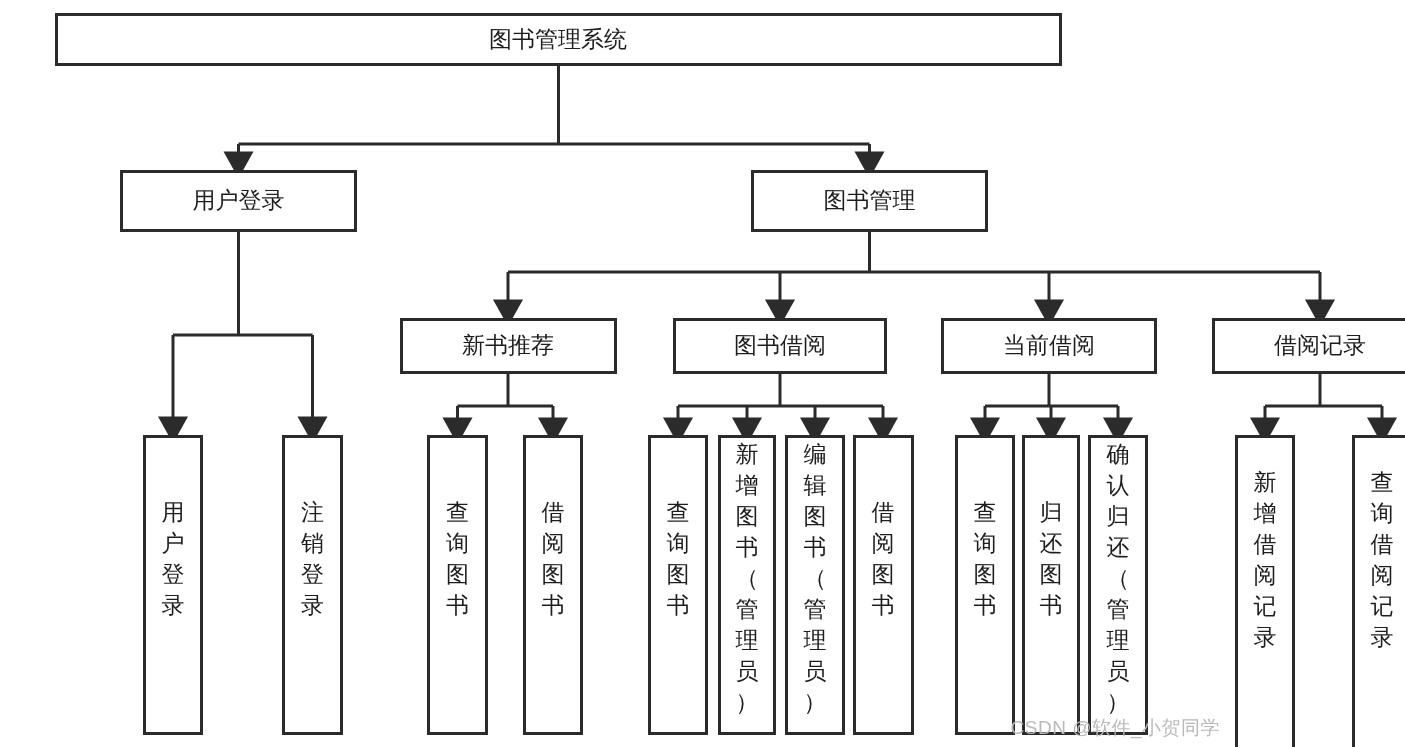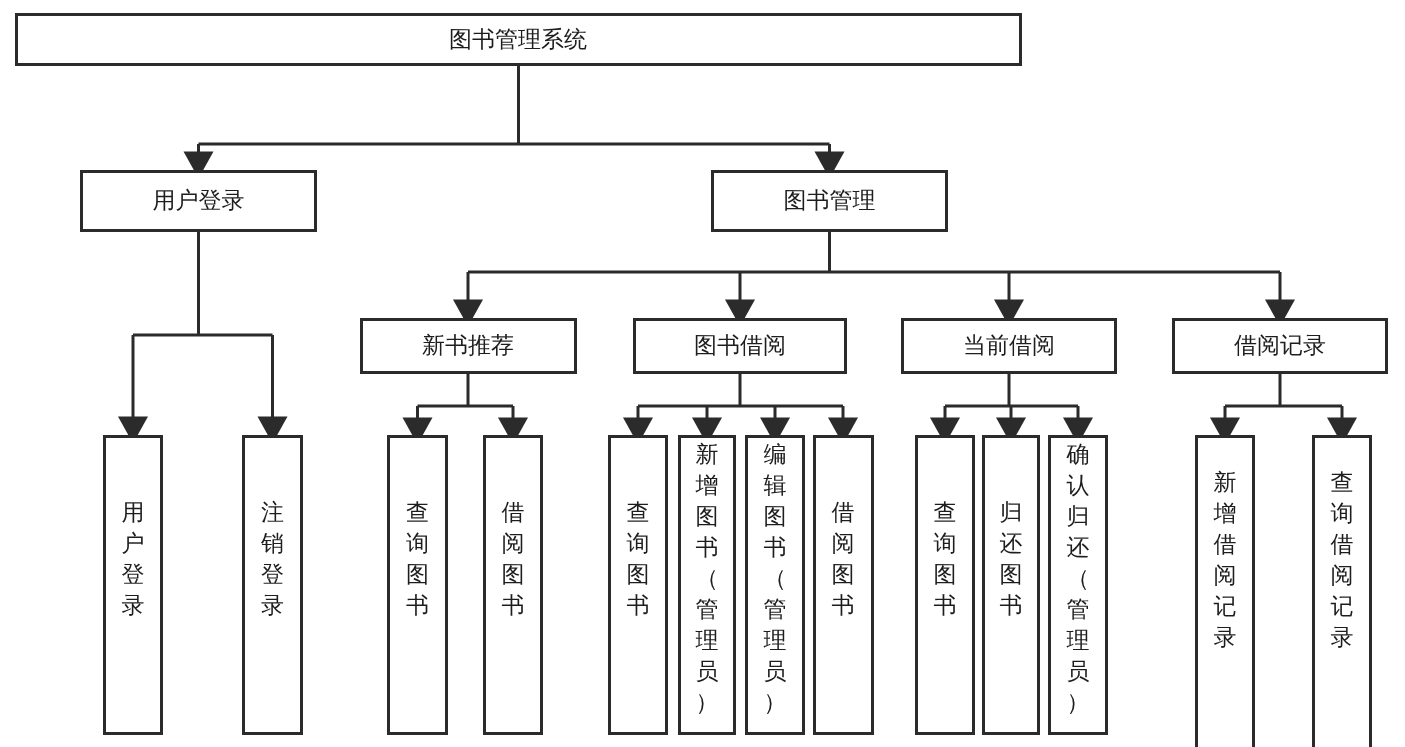--- a/index.html
+++ b/index.html
@@ -13,20 +13,21 @@
     font-family: "Liberation Sans", "DejaVu Sans", sans-serif;
     overflow: hidden;
     position: relative;
   }
   #diagram-root {
     position: absolute;
     left: 0;
     top: 0;
     width: 1190px;
     height: 747px;
+    padding-left: 40px;
   }
   svg.diagram {
     display: block;
     width: 1405px;
     height: 747px;
   }
   .node-rect {
     fill: #ffffff;
     stroke: #2b2b2b;
     stroke-width: 3;
@@ -207,13 +208,14 @@
       <rect class="node-rect" x="1196.5" y="436.5" width="57" height="312"></rect>
       <text class="leaf-label" x="1225" y="490"><tspan x="1225" y="490">新</tspan><tspan x="1225" y="521">增</tspan><tspan x="1225" y="552">借</tspan><tspan x="1225" y="583">阅</tspan><tspan x="1225" y="614">记</tspan><tspan x="1225" y="645">录</tspan></text>
     </g>
     <g>
       <rect class="node-rect" x="1313.5" y="436.5" width="57" height="312"></rect>
       <text class="leaf-label" x="1342" y="490"><tspan x="1342" y="490">查</tspan><tspan x="1342" y="521">询</tspan><tspan x="1342" y="552">借</tspan><tspan x="1342" y="583">阅</tspan><tspan x="1342" y="614">记</tspan><tspan x="1342" y="645">录</tspan></text>
     </g>
 
   </svg>
 
+  <div class="watermark">CSDN @软件_小贺同学</div>
 </div>
 
 </body></html>

